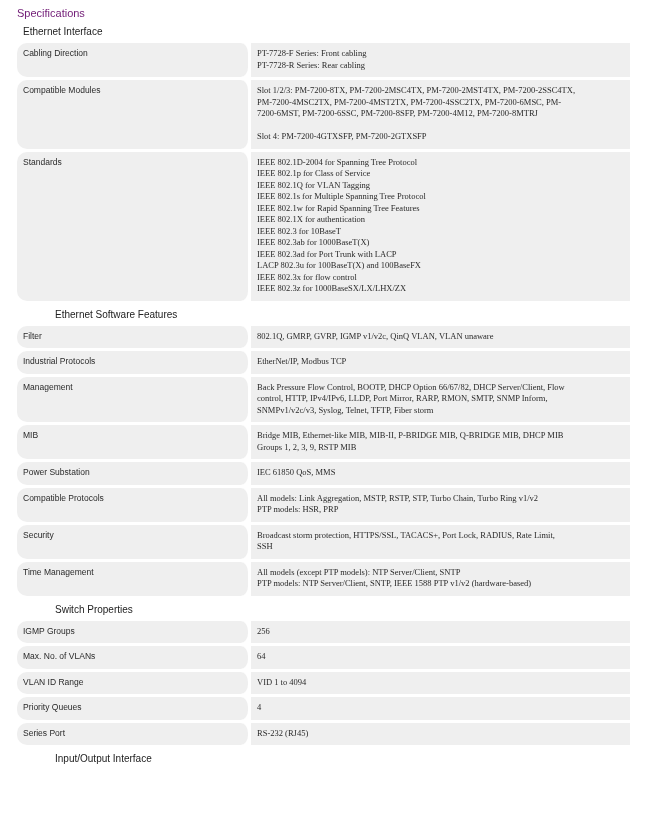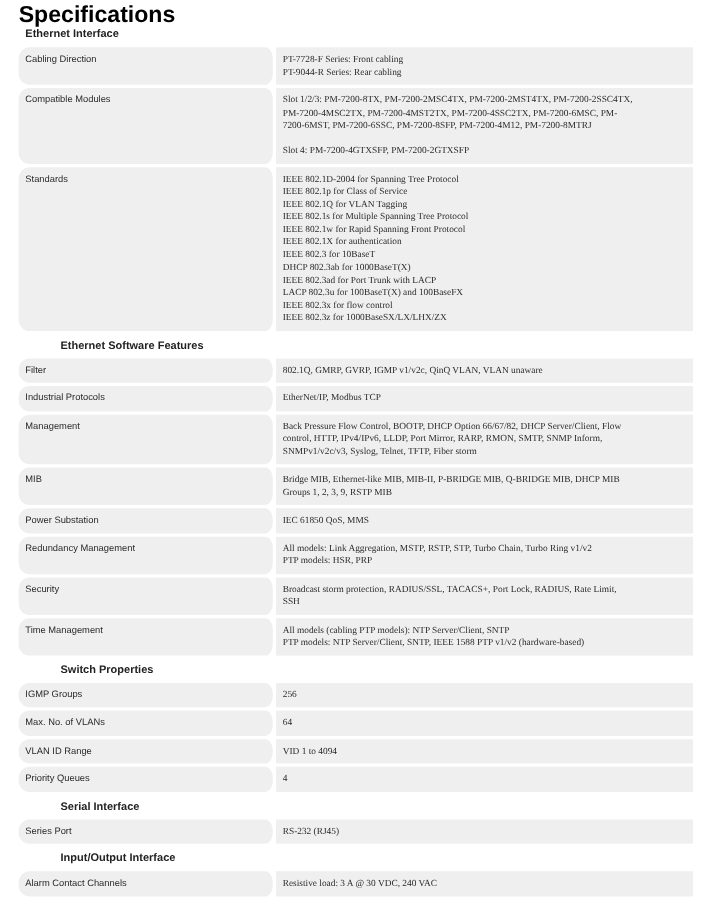--- a/index.html
+++ b/index.html
@@ -3,26 +3,26 @@
 <meta charset="utf-8">
 <style>
   html, body { margin: 0; padding: 0; background: #ffffff; }
   body {
     width: 650px; height: 828px; overflow: hidden;
     font-family: "Liberation Sans", sans-serif;
     color: #222222;
   }
   .page { padding: 4px 20px 0 17px; width: 613px; }
   .page-title {
-    font-size: 21px; font-weight: bold; color: #000000;
+    font-size: 11px; font-weight: normal; color: #701a75;
     margin: 0 0 2px 0; height: 19px; line-height: 19px;
   }
   .section-title {
     font-size: 10px; color: #222222;
-    padding: 5px 0 5px 6px; line-height: 12px; font-weight: bold;
+    padding: 5px 0 5px 6px; line-height: 12px;
   }
   .section:first-of-type .section-title { padding-top: 1px; }
   table.spec {
     width: 613px; border-collapse: separate; border-spacing: 0 3px;
     margin-top: -3px; margin-bottom: -3px; table-layout: fixed;
   }
   table.spec td {
     background: #efefef; vertical-align: top;
     font-size: 8.5px; line-height: 11.5px; color: #2a2a2a;
     padding: 5px 6px 6px 6px;
@@ -40,44 +40,44 @@
   <h1 class="page-title">Specifications</h1>
   <div id="sections">
       <div class="section">
         <div class="section-title">Ethernet Interface</div>
         <table class="spec">
           <tbody>
             <tr>
               <td class="label">Cabling Direction</td>
               <td class="value">
                 <span class="line">PT-7728-F Series: Front cabling</span>
-                <span class="line">PT-9044-R Series: Rear cabling</span>
+                <span class="line">PT-7728-R Series: Rear cabling</span>
               </td>
             </tr>
             <tr>
               <td class="label">Compatible Modules</td>
               <td class="value">
                 <span class="line">Slot 1/2/3: PM-7200-8TX, PM-7200-2MSC4TX, PM-7200-2MST4TX, PM-7200-2SSC4TX,</span>
                 <span class="line">PM-7200-4MSC2TX, PM-7200-4MST2TX, PM-7200-4SSC2TX, PM-7200-6MSC, PM-</span>
                 <span class="line">7200-6MST, PM-7200-6SSC, PM-7200-8SFP, PM-7200-4M12, PM-7200-8MTRJ</span>
                 <span class="line blank"></span>
                 <span class="line">Slot 4: PM-7200-4GTXSFP, PM-7200-2GTXSFP</span>
               </td>
             </tr>
             <tr>
               <td class="label">Standards</td>
               <td class="value">
                 <span class="line">IEEE 802.1D-2004 for Spanning Tree Protocol</span>
                 <span class="line">IEEE 802.1p for Class of Service</span>
                 <span class="line">IEEE 802.1Q for VLAN Tagging</span>
                 <span class="line">IEEE 802.1s for Multiple Spanning Tree Protocol</span>
-                <span class="line">IEEE 802.1w for Rapid Spanning Front Protocol</span>
+                <span class="line">IEEE 802.1w for Rapid Spanning Tree Features</span>
                 <span class="line">IEEE 802.1X for authentication</span>
                 <span class="line">IEEE 802.3 for 10BaseT</span>
-                <span class="line">DHCP 802.3ab for 1000BaseT(X)</span>
+                <span class="line">IEEE 802.3ab for 1000BaseT(X)</span>
                 <span class="line">IEEE 802.3ad for Port Trunk with LACP</span>
                 <span class="line">LACP 802.3u for 100BaseT(X) and 100BaseFX</span>
                 <span class="line">IEEE 802.3x for flow control</span>
                 <span class="line">IEEE 802.3z for 1000BaseSX/LX/LHX/ZX</span>
               </td>
             </tr>
           </tbody>
         </table>
       </div>
       <div class="section">
@@ -111,37 +111,37 @@
                 <span class="line">Groups 1, 2, 3, 9, RSTP MIB</span>
               </td>
             </tr>
             <tr>
               <td class="label">Power Substation</td>
               <td class="value">
                 <span class="line">IEC 61850 QoS, MMS</span>
               </td>
             </tr>
             <tr>
-              <td class="label">Redundancy Management</td>
+              <td class="label">Compatible Protocols</td>
               <td class="value">
                 <span class="line">All models: Link Aggregation, MSTP, RSTP, STP, Turbo Chain, Turbo Ring v1/v2</span>
                 <span class="line">PTP models: HSR, PRP</span>
               </td>
             </tr>
             <tr>
               <td class="label">Security</td>
               <td class="value">
-                <span class="line">Broadcast storm protection, RADIUS/SSL, TACACS+, Port Lock, RADIUS, Rate Limit,</span>
+                <span class="line">Broadcast storm protection, HTTPS/SSL, TACACS+, Port Lock, RADIUS, Rate Limit,</span>
                 <span class="line">SSH</span>
               </td>
             </tr>
             <tr>
               <td class="label">Time Management</td>
               <td class="value">
-                <span class="line">All models (cabling PTP models): NTP Server/Client, SNTP</span>
+                <span class="line">All models (except PTP models): NTP Server/Client, SNTP</span>
                 <span class="line">PTP models: NTP Server/Client, SNTP, IEEE 1588 PTP v1/v2 (hardware-based)</span>
               </td>
             </tr>
           </tbody>
         </table>
       </div>
       <div class="section">
         <div class="section-title">Switch Properties</div>
         <table class="spec">
           <tbody>
@@ -166,39 +166,28 @@
             <tr>
               <td class="label">Priority Queues</td>
               <td class="value">
                 <span class="line">4</span>
               </td>
             </tr>
           </tbody>
         </table>
       </div>
       <div class="section">
-        <div class="section-title">Serial Interface</div>
         <table class="spec">
           <tbody>
             <tr>
               <td class="label">Series Port</td>
               <td class="value">
                 <span class="line">RS-232 (RJ45)</span>
               </td>
             </tr>
           </tbody>
         </table>
       </div>
       <div class="section">
         <div class="section-title">Input/Output Interface</div>
-        <table class="spec">
-          <tbody>
-            <tr>
-              <td class="label">Alarm Contact Channels</td>
-              <td class="value">
-                <span class="line">Resistive load: 3 A @ 30 VDC, 240 VAC</span>
-              </td>
-            </tr>
-          </tbody>
-        </table>
       </div>
     </div>
 </div>
 
 </body></html>

